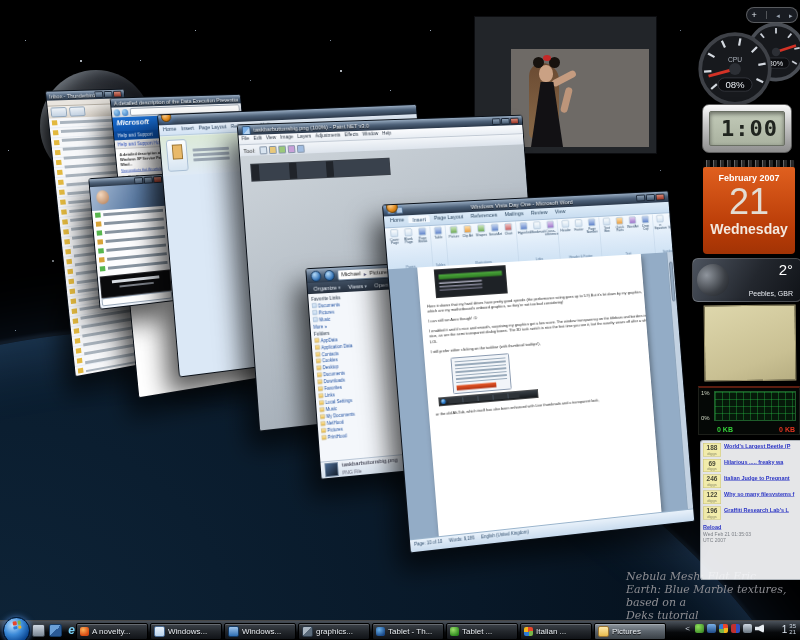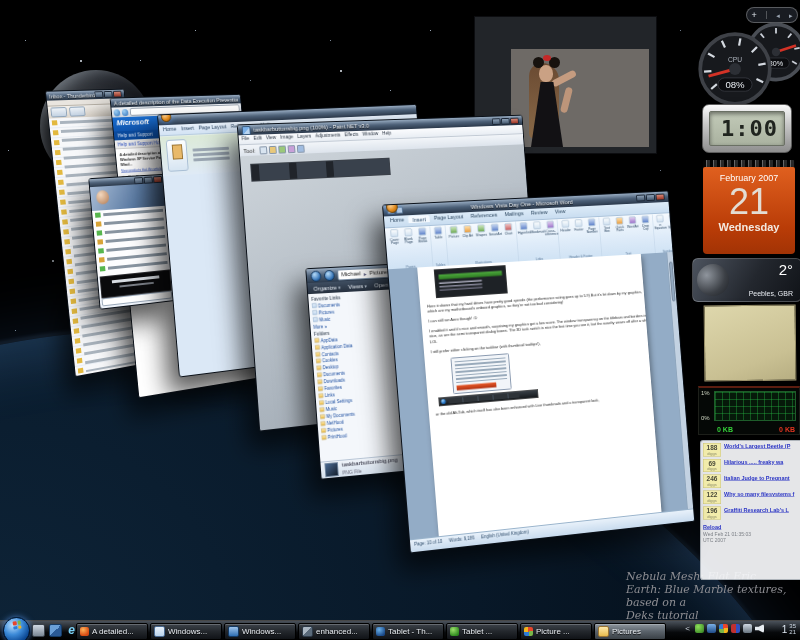--- a/index.html
+++ b/index.html
@@ -209,23 +209,23 @@
   #gauge-cpu{left:8px;top:10px;width:74px;height:74px;}
   .clockg{left:702px;top:104px;width:88px;height:47px;border-radius:7px;
     background:linear-gradient(#fafafa,#c9c9c9 40%,#8e8e8e);border:1px solid #5c5c5c;box-shadow:0 3px 8px rgba(0,0,0,.6);}
   .clockg .lcd{position:absolute;left:6px;right:6px;top:6px;bottom:6px;background:linear-gradient(#c2cab8,#aab2a0);
     border:1px solid #6a7064;border-radius:2px;box-shadow:inset 0 2px 4px rgba(0,0,0,.45);
     display:flex;align-items:center;justify-content:flex-end;padding-right:6px;}
   .clockg .digits{font-family:"DejaVu Sans Mono","Liberation Mono",monospace;font-weight:bold;font-size:22px;color:#20241f;letter-spacing:1px;}
   .calg{left:703px;top:160px;width:92px;height:94px;}
   .calg .spiral{height:8px;background:repeating-linear-gradient(90deg,#050505 0 3px,#6a6a6a 3px 4px,#2a2a2a 4px 7px);border-radius:2px 2px 0 0;}
   .calg .card{position:absolute;top:7px;left:0;right:0;bottom:0;background:linear-gradient(#e0601f,#b93c07 70%,#a23305);border-radius:2px 2px 4px 4px;text-align:center;box-shadow:0 4px 10px rgba(0,0,0,.6);}
-  .calg .mon{font-size:9px;font-weight:normal;color:#fff;margin-top:6px;}
+  .calg .mon{font-size:9px;font-weight:bold;color:#fff;margin-top:6px;}
   .calg .day{font-size:36px;color:#e3ddd4;line-height:1.0;margin-top:1px;font-weight:400;}
-  .calg .wd{font-size:11px;font-weight:bold;color:#f3e9e0;margin-top:1px;}
+  .calg .wd{font-size:14px;font-weight:bold;color:#f3e9e0;margin-top:1px;}
   .weatherg{left:692px;top:258px;width:108px;height:42px;border-radius:6px;overflow:hidden;
     background:linear-gradient(120deg,#4c535e,#23272e 55%,#101318);border:1px solid rgba(255,255,255,.22);}
   .weatherg .wmoon{position:absolute;left:4px;top:5px;width:32px;height:32px;border-radius:50%;
     background:radial-gradient(circle at 30% 35%,#8f959d,#3c4046 60%,#1c1f24);}
   .weatherg .temp{position:absolute;right:8px;top:2px;font-size:15px;color:#fff;}
   .weatherg .loc{position:absolute;right:8px;bottom:4px;font-size:7px;color:#e7ebf1;}
   .noteg{left:704px;top:305px;width:90px;height:74px;background:linear-gradient(160deg,#ded7ac,#c9c093 70%,#b7ae82);
     transform:rotate(-.6deg);box-shadow:0 4px 10px rgba(0,0,0,.55);border:1px solid #9a916a;}
   .netg{left:698px;top:386px;width:100px;height:46px;background:#050806;border:1px solid #1d1f1a;border-top:2px solid #5c1d10;}
   .netg .plot{position:absolute;left:15px;right:3px;top:3px;bottom:13px;background:#06190a;border:1px solid #1e5c2a;
@@ -757,45 +757,45 @@
   </div>
   <div class="ql">
     <i class="qicon qi-desktop"></i>
     <i class="qicon qi-flip"></i>
     <span class="qi-ie">e</span>
     <span class="chev">»</span>
   </div>
   <div class="tbtns">
     <div class="tbtn">
         <i class="ti-ff"></i>
-        <span>A detailed...</span>
+        <span>A novelty...</span>
       </div>
     <div class="tbtn">
         <i class="ti-help"></i>
         <span>Windows...</span>
       </div>
     <div class="tbtn">
         <i class="ti-win"></i>
         <span>Windows...</span>
       </div>
     <div class="tbtn">
         <i class="ti-pdn"></i>
-        <span>enhanced...</span>
+        <span>graphics...</span>
       </div>
     <div class="tbtn">
         <i class="ti-tb"></i>
         <span>Tablet - Th...</span>
       </div>
     <div class="tbtn">
         <i class="ti-msn"></i>
         <span>Tablet ...</span>
       </div>
     <div class="tbtn">
         <i class="ti-prg"></i>
-        <span>Picture ...</span>
+        <span>Italian ...</span>
       </div>
     <div class="tbtn active">
         <i class="ti-pic"></i>
         <span>Pictures</span>
       </div>
   </div>
   <div class="tray">
     <span class="chev">&lt;</span>
     <i class="ticon tr1"></i>
     <i class="ticon tr2"></i>

